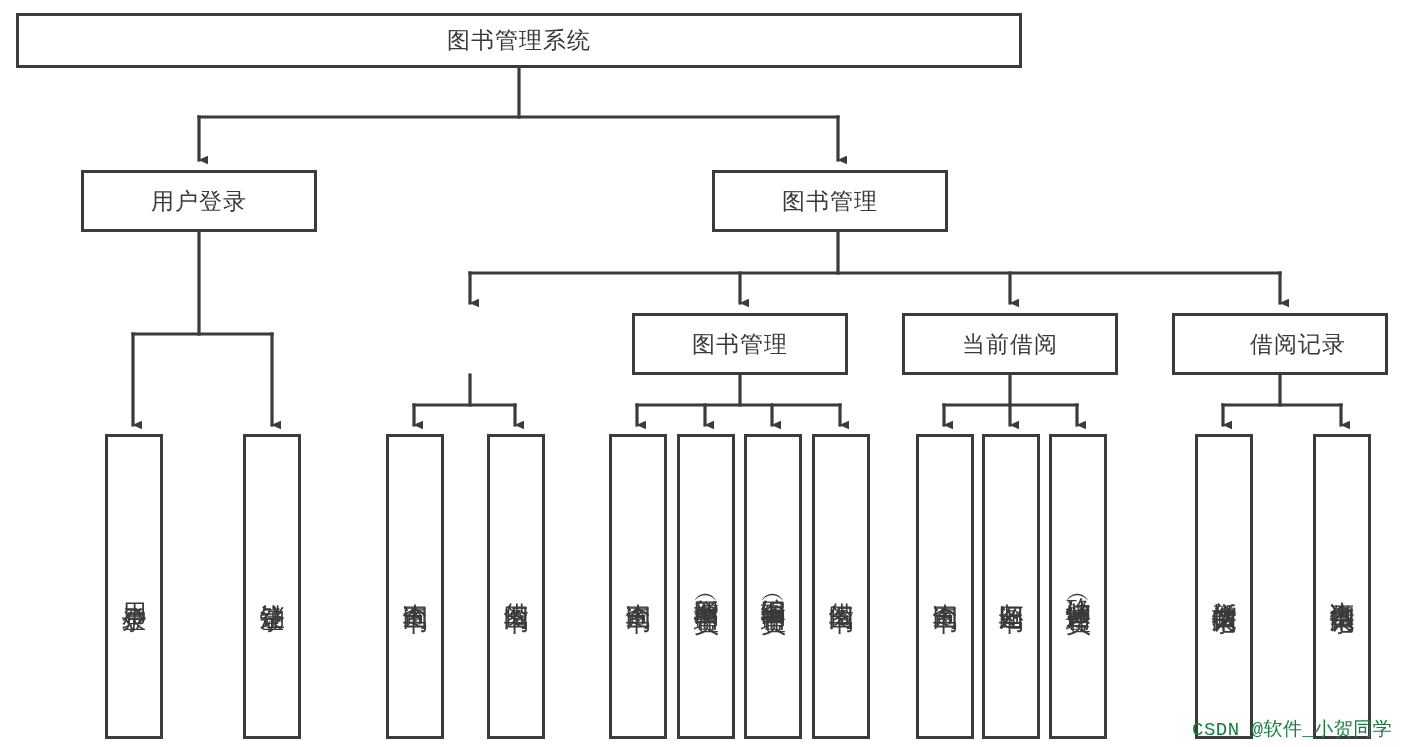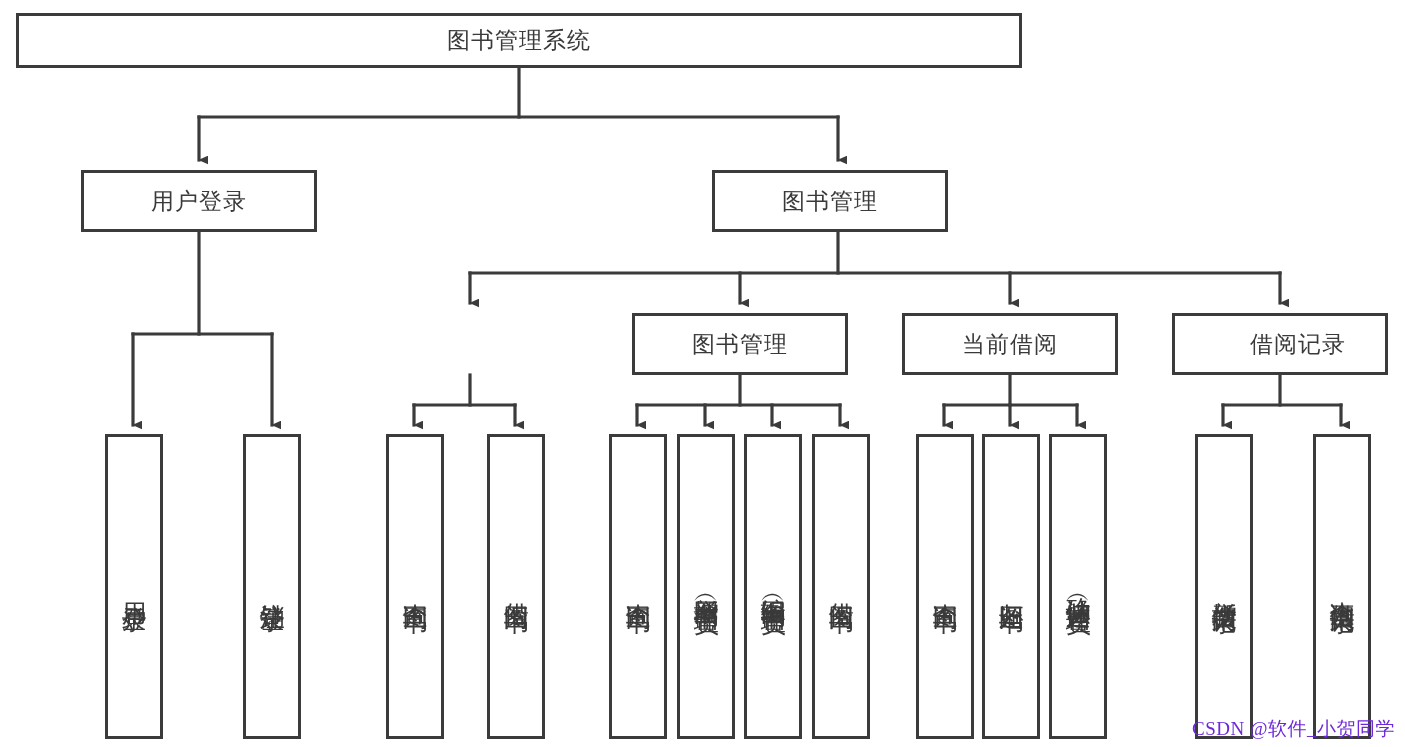--- a/index.html
+++ b/index.html
@@ -51,24 +51,24 @@
     font-size: 25px;
     line-height: 1.18;
     letter-spacing: 2px;
     white-space: normal;
     max-height: 270px;
     text-align: center;
   }
   .watermark {
     position: absolute;
     font-size: 19px;
-    color: #6d28d9;
+    color: #15803d;
     letter-spacing: 0.5px;
     white-space: nowrap;
-    font-family: Liberation Serif, serif;
+    font-family: Liberation Mono, monospace;
   }
 </style>
 </head>
 <body>
 
 <div id="diagram-root">
 
   <svg class="edges" viewBox="0 0 1405 747" xmlns="http://www.w3.org/2000/svg">
     <defs>
       <marker id="arrowhead" markerWidth="9" markerHeight="10" refX="4.5" refY="9.4" orient="auto" markerUnits="userSpaceOnUse">

